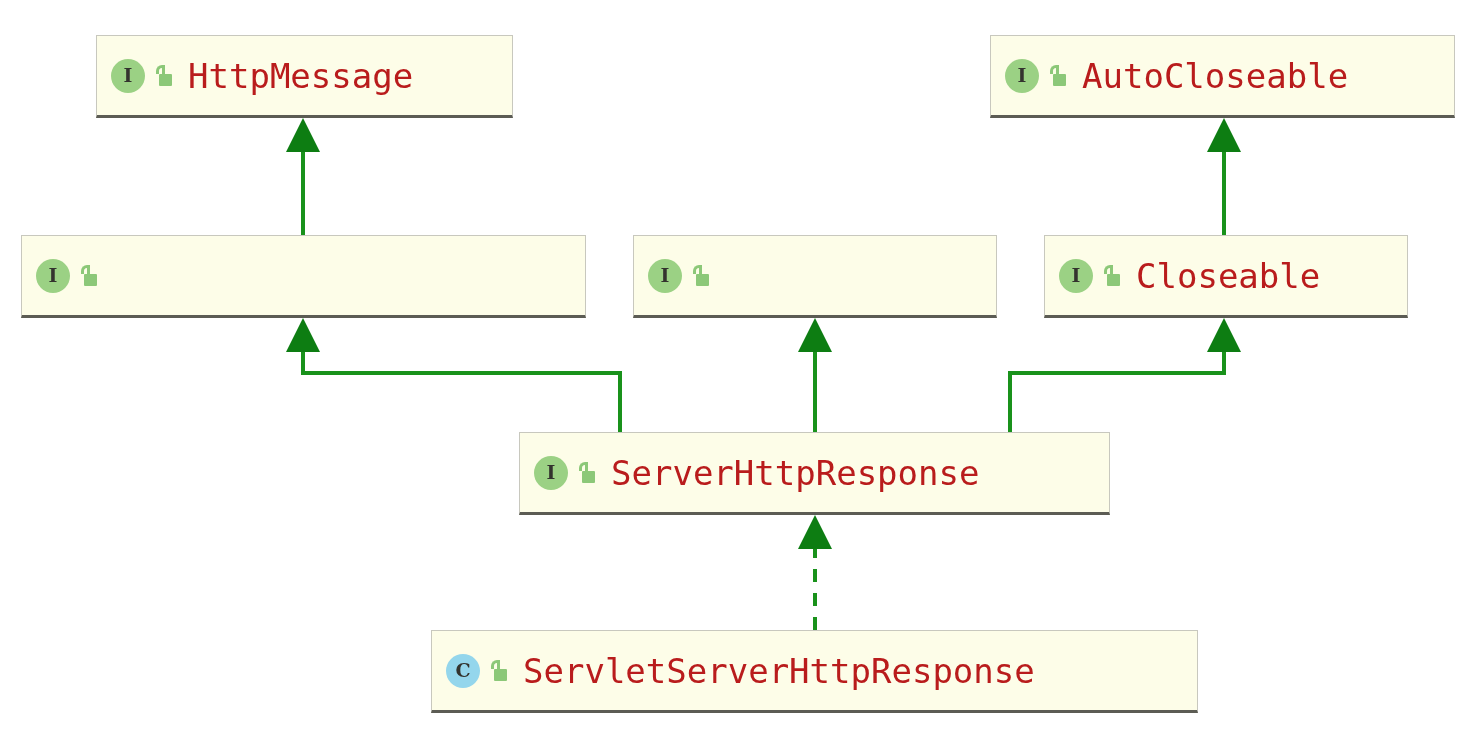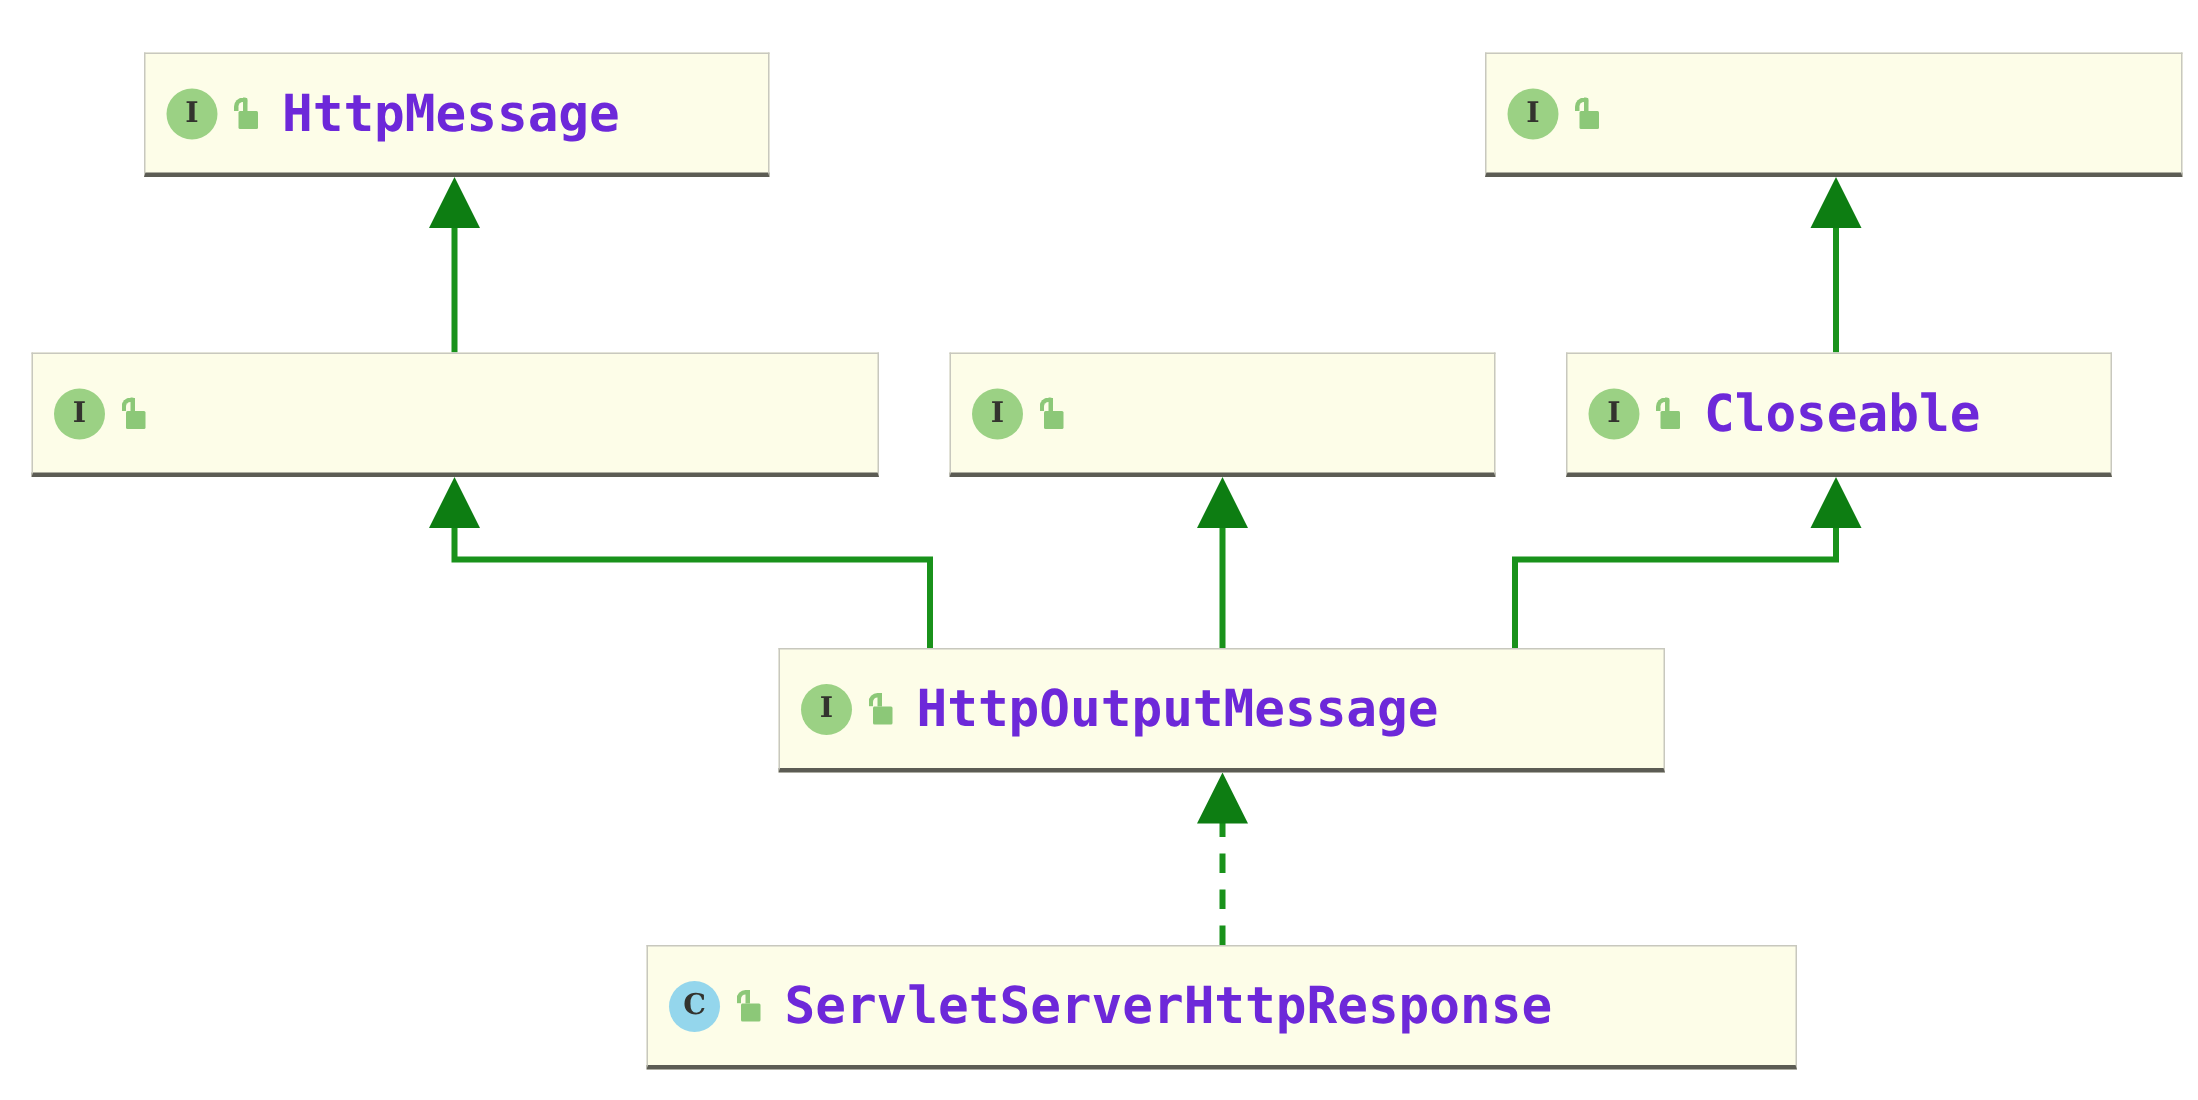--- a/index.html
+++ b/index.html
@@ -101,23 +101,22 @@
     width: 13px;
     height: 12px;
     background: #8cc878;
     border-radius: 1px;
   }
 
   .node-label {
     margin-left: 10px;
     font-size: 34px;
     letter-spacing: 0px;
-    color: #6d28d9;
+    color: #b91c1c;
     line-height: 1;
-    font-weight: bold;
   }
 </style>
 </head>
 <body>
 
 <div id="diagram">
 
   <svg id="edges" viewBox="0 0 1465 733" width="1465" height="733" xmlns="http://www.w3.org/2000/svg">
     <defs>
       <marker id="uml-triangle" viewBox="0 0 12 12" refX="6" refY="11.5" markerWidth="12" markerHeight="12" markerUnits="userSpaceOnUse" orient="auto-start-reverse">
@@ -164,20 +163,21 @@
     </span>
     <span class="node-label">HttpMessage</span>
   </div>
 
   <div class="uml-node" style="left:990px; top:35px; width:465px; height:83px;">
     <span class="node-icon-stereotype kind-interface">I</span>
     <span class="node-icon-visibility">
       <span class="lock-shackle"></span>
         <span class="lock-body"></span>
     </span>
+    <span class="node-label">AutoCloseable</span>
   </div>
 
   <div class="uml-node" style="left:21px; top:235px; width:565px; height:83px;">
     <span class="node-icon-stereotype kind-interface">I</span>
     <span class="node-icon-visibility">
       <span class="lock-shackle"></span>
         <span class="lock-body"></span>
     </span>
   </div>
 
@@ -197,21 +197,21 @@
     </span>
     <span class="node-label">Closeable</span>
   </div>
 
   <div class="uml-node" style="left:519px; top:432px; width:591px; height:83px;">
     <span class="node-icon-stereotype kind-interface">I</span>
     <span class="node-icon-visibility">
       <span class="lock-shackle"></span>
         <span class="lock-body"></span>
     </span>
-    <span class="node-label">HttpOutputMessage</span>
+    <span class="node-label">ServerHttpResponse</span>
   </div>
 
   <div class="uml-node" style="left:431px; top:630px; width:767px; height:83px;">
     <span class="node-icon-stereotype kind-class">C</span>
     <span class="node-icon-visibility">
       <span class="lock-shackle"></span>
         <span class="lock-body"></span>
     </span>
     <span class="node-label">ServletServerHttpResponse</span>
   </div>

